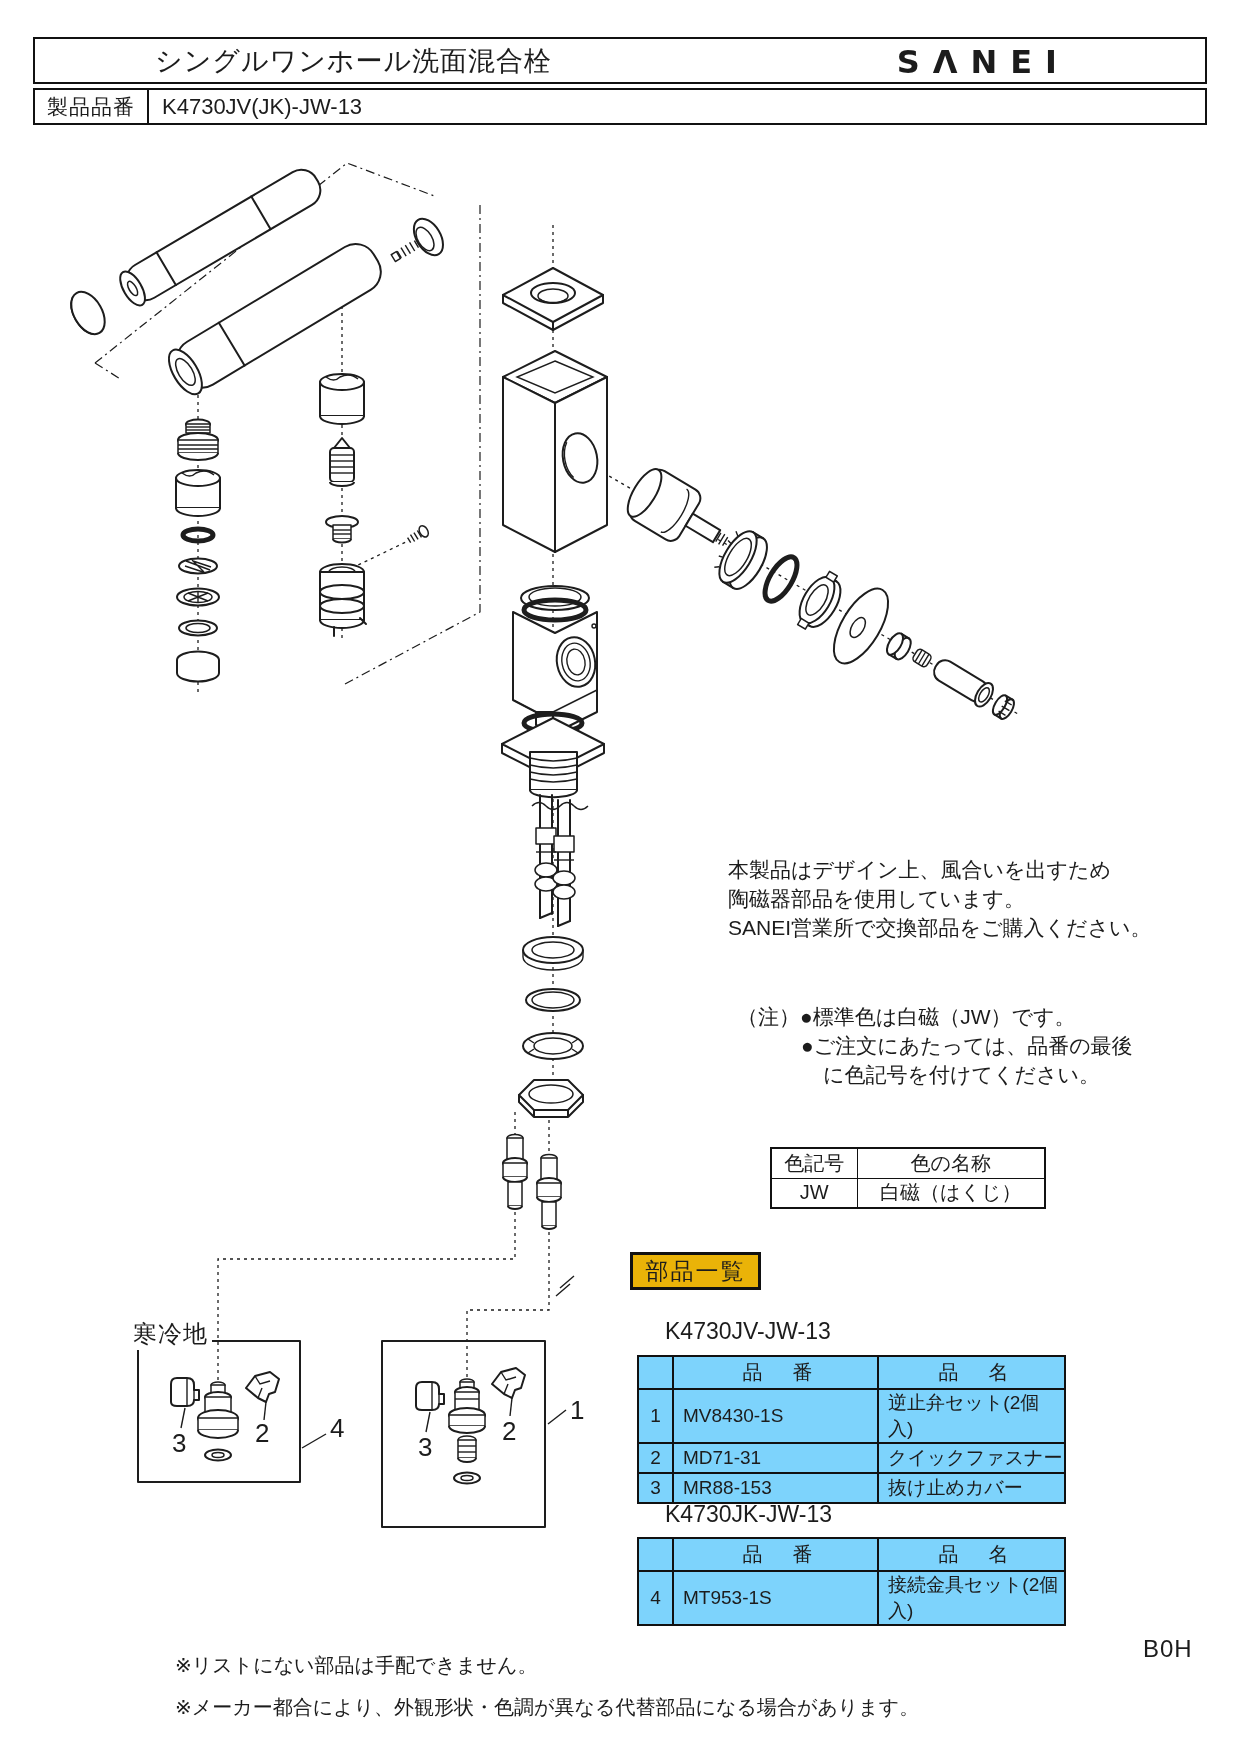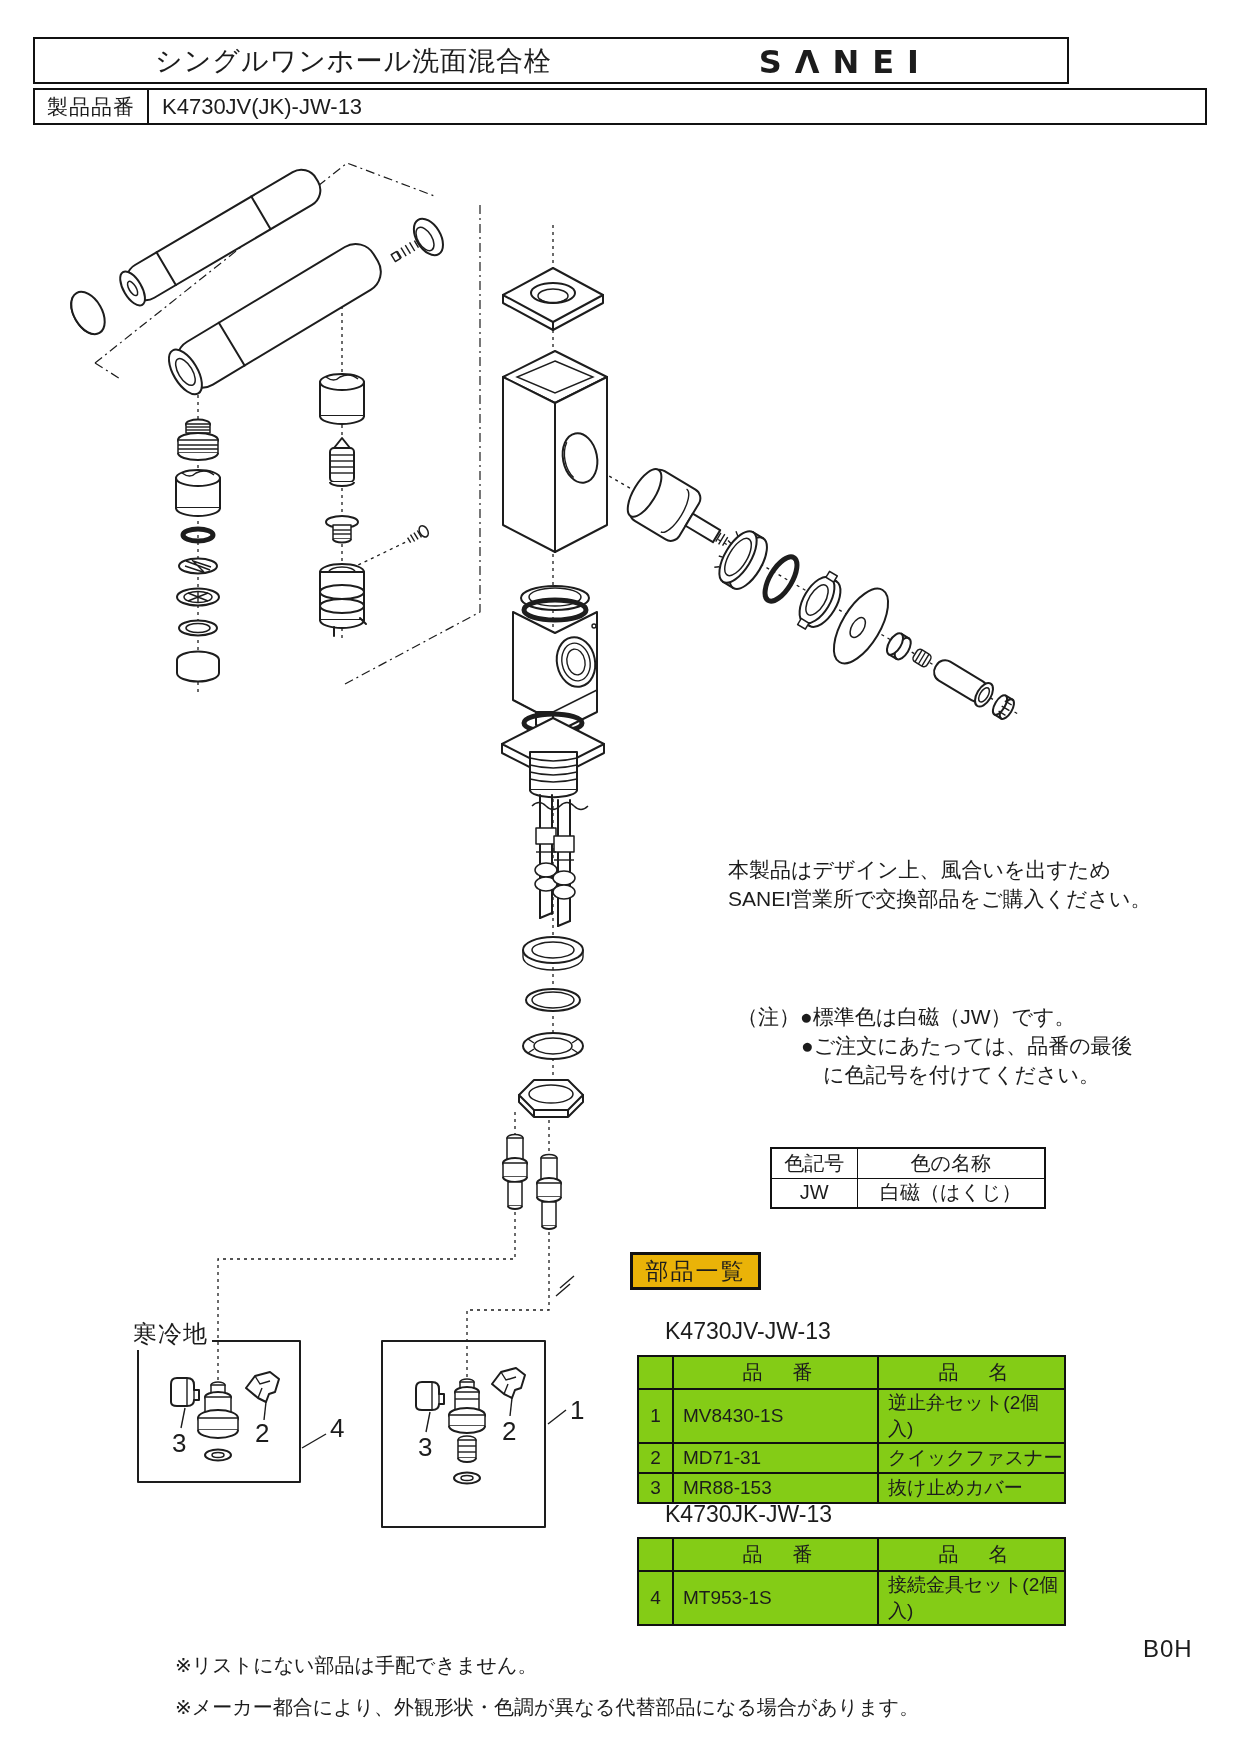--- a/index.html
+++ b/index.html
@@ -5,21 +5,21 @@
   * { box-sizing: border-box; margin: 0; padding: 0; }
   body { background: #e8e8e8; font-family: "Liberation Sans", "DejaVu Sans", sans-serif; }
   .page {
     position: relative; width: 1240px; height: 1754px;
     background: #ffffff; margin: 0 auto; overflow: hidden;
     color: #1c1c1c;
   }
   .abs { position: absolute; }
   
   .title-box {
-    left: 33px; top: 37px; width: 1036px; height: 47px;
+    left: 33px; top: 37px; width: 1174px; height: 47px;
     border: 2px solid #111; display: flex; align-items: center; z-index: 3; background:#fff;
   }
   .title-text { margin-left: 120px; font-size: 27px; letter-spacing: 1px; }
   .logo {
     position: absolute; right: 135px; top: 4px;
     font-size: 32px; font-weight: bold; letter-spacing: 13px;
     font-family: "DejaVu Sans", sans-serif;
   }
   .product-box {
     left: 33px; top: 88px; width: 1174px; height: 37px;
@@ -44,21 +44,21 @@
   .color-table { border: 2px solid #111; }
   .ct-c1 { width: 86px; }
   .ct-c2 { width: 188px; }
   
   .parts-title-box {
     left: 630px; top: 1252px; width: 131px; height: 38px; border: 3px solid #111;
     display: flex; align-items: center; justify-content: center;
     font-size: 23px; letter-spacing: 2px; z-index: 2; background: #eab308;
   }
   .model-label { font-size: 23px; z-index: 2; margin-left: 28px; }
-  .parts-table { border-collapse: collapse; z-index: 2; background: #84cc16; position: absolute; }
+  .parts-table { border-collapse: collapse; z-index: 2; background: #7dd3fc; position: absolute; }
   .parts-table td { border: 2px solid #111; font-size: 19px; height: 30px; padding: 0; }
   .parts-table .hdr td { height: 33px; text-align: center; font-size: 20px; letter-spacing: 5px; }
   .pt-c0 { width: 35px; text-align: center; }
   .pt-c1 { width: 205px; padding-left: 9px !important; }
   .pt-c2 { width: 187px; padding-left: 9px !important; }
   
   .footer-note { font-size: 20px; z-index: 2; }
   .doc-code { left: 1143px; top: 1635px; font-size: 24px; z-index: 2; letter-spacing: 1px; }
   
   .cold-label { left: 133px; top: 1318px; font-size: 24px; letter-spacing: 1px; z-index: 2; background: #fff; padding-right: 4px; }
@@ -400,20 +400,21 @@
     <span class="title-text">シングルワンホール洗面混合栓</span>
     <span class="logo">SΛNEI</span>
   </div>
   <div class="abs product-box">
     <span class="product-label">製品品番</span>
     <span class="product-number">K4730JV(JK)-JW-13</span>
   </div>
 
   <div class="abs info-block">
     <div>本製品はデザイン上、風合いを出すため</div>
+    <div>陶磁器部品を使用しています。</div>
     <div>SANEI営業所で交換部品をご購入ください。</div>
   </div>
 
   <div class="abs notes-block">
     <div class="note-line">
       <span>（注）</span><span>●標準色は白磁（JW）です。</span>
     </div>
     <div class="note-line ind1">●ご注文にあたっては、品番の最後</div>
     <div class="note-line ind2">に色記号を付けてください。</div>
   </div>

